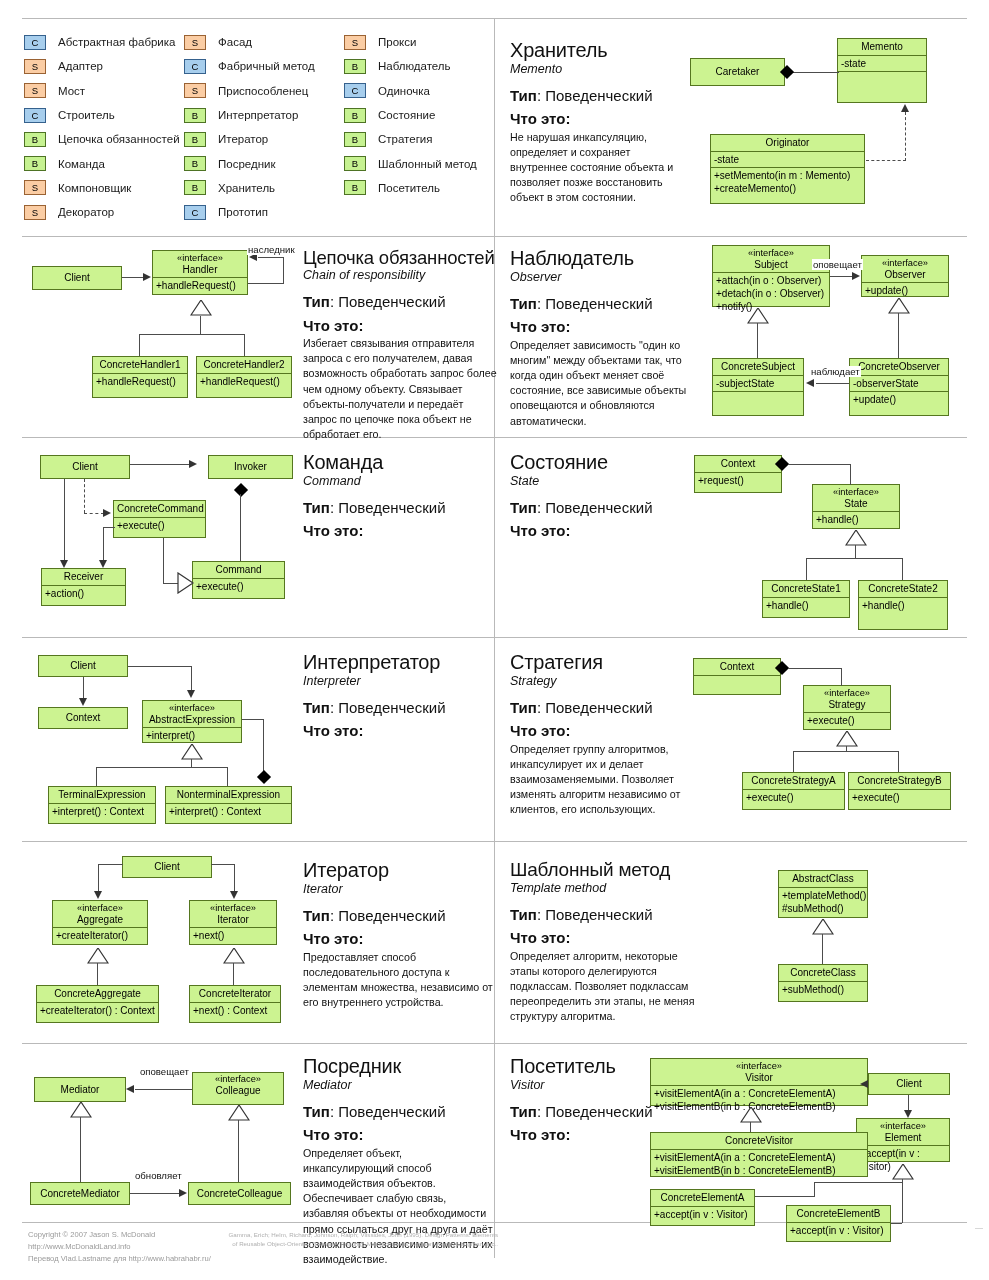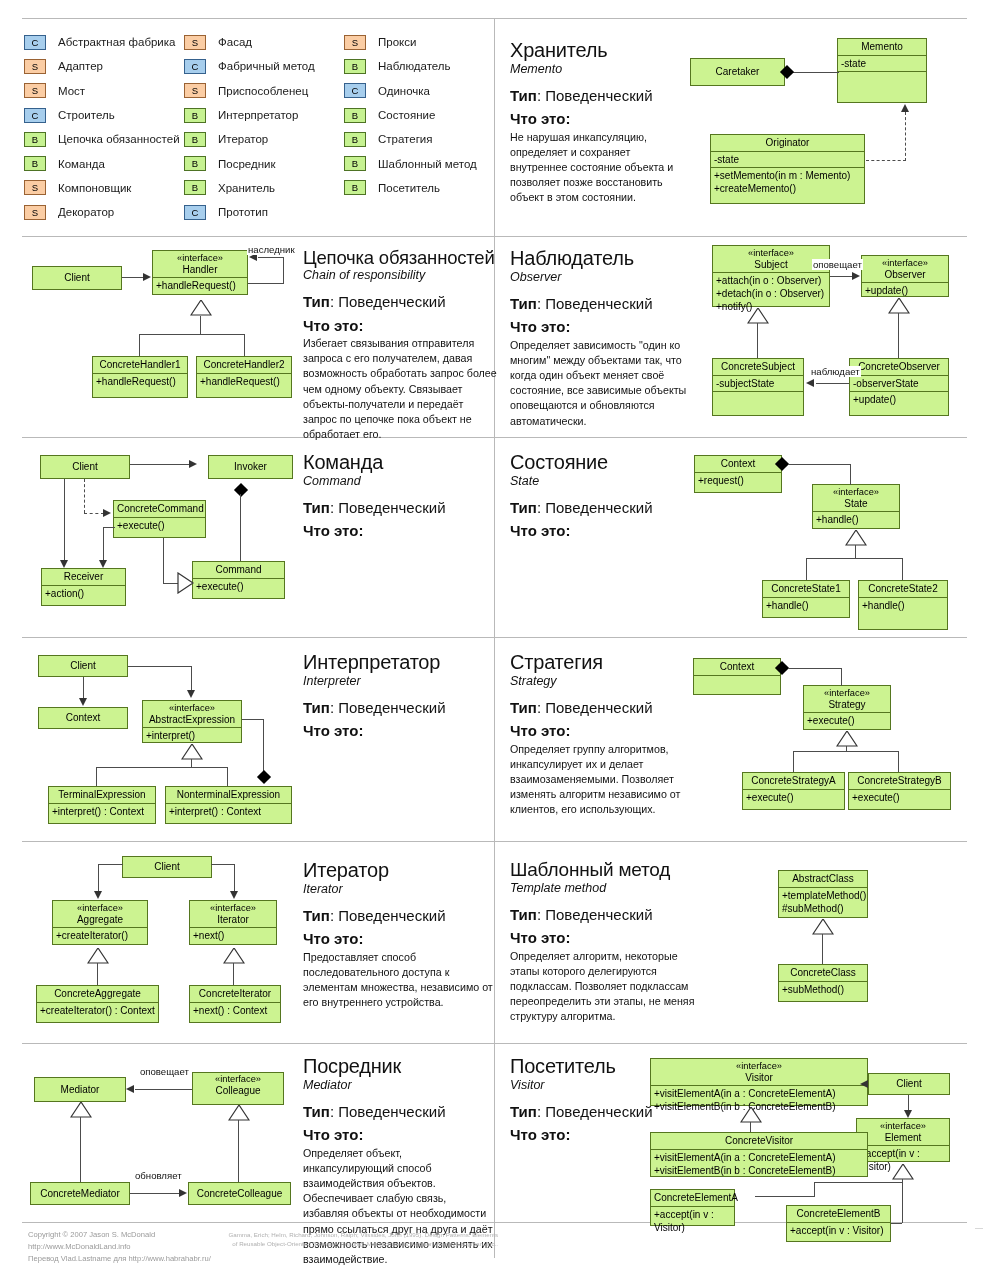--- a/index.html
+++ b/index.html
@@ -594,21 +594,21 @@
     <div class="sec name"><span class="iface">«interface»</span><span>Element</span></div>
     <div class="sec mem">+accept(in v : Visitor)</div>
   </div>
   <div class="uml" style="left:650px;top:1132px;width:218px;height:45px;">
     <div class="sec name">ConcreteVisitor</div>
     <div class="sec">
       <div class="mem" style="padding:0;">+visitElementA(in a : ConcreteElementA)</div>
       <div class="mem" style="padding:0;">+visitElementB(in b : ConcreteElementB)</div>
     </div>
   </div>
-  <div class="uml" style="left:650px;top:1189px;width:85px;height:37px;">
+  <div class="uml" style="left:650px;top:1189px;width:105px;height:37px;">
     <div class="sec name">ConcreteElementA</div>
     <div class="sec mem">+accept(in v : Visitor)</div>
   </div>
   <div class="uml" style="left:786px;top:1205px;width:105px;height:37px;">
     <div class="sec name">ConcreteElementB</div>
     <div class="sec mem">+accept(in v : Visitor)</div>
   </div>
   <div class="ln lnh" style="left:878px;top:1084px;width:-10px;"></div>
   <div class="ln lnh" style="left:876px;top:1084px;width:0px;"></div>
   <div class="arrow arr-l" style="left:860px;top:1079.5px;"></div>

